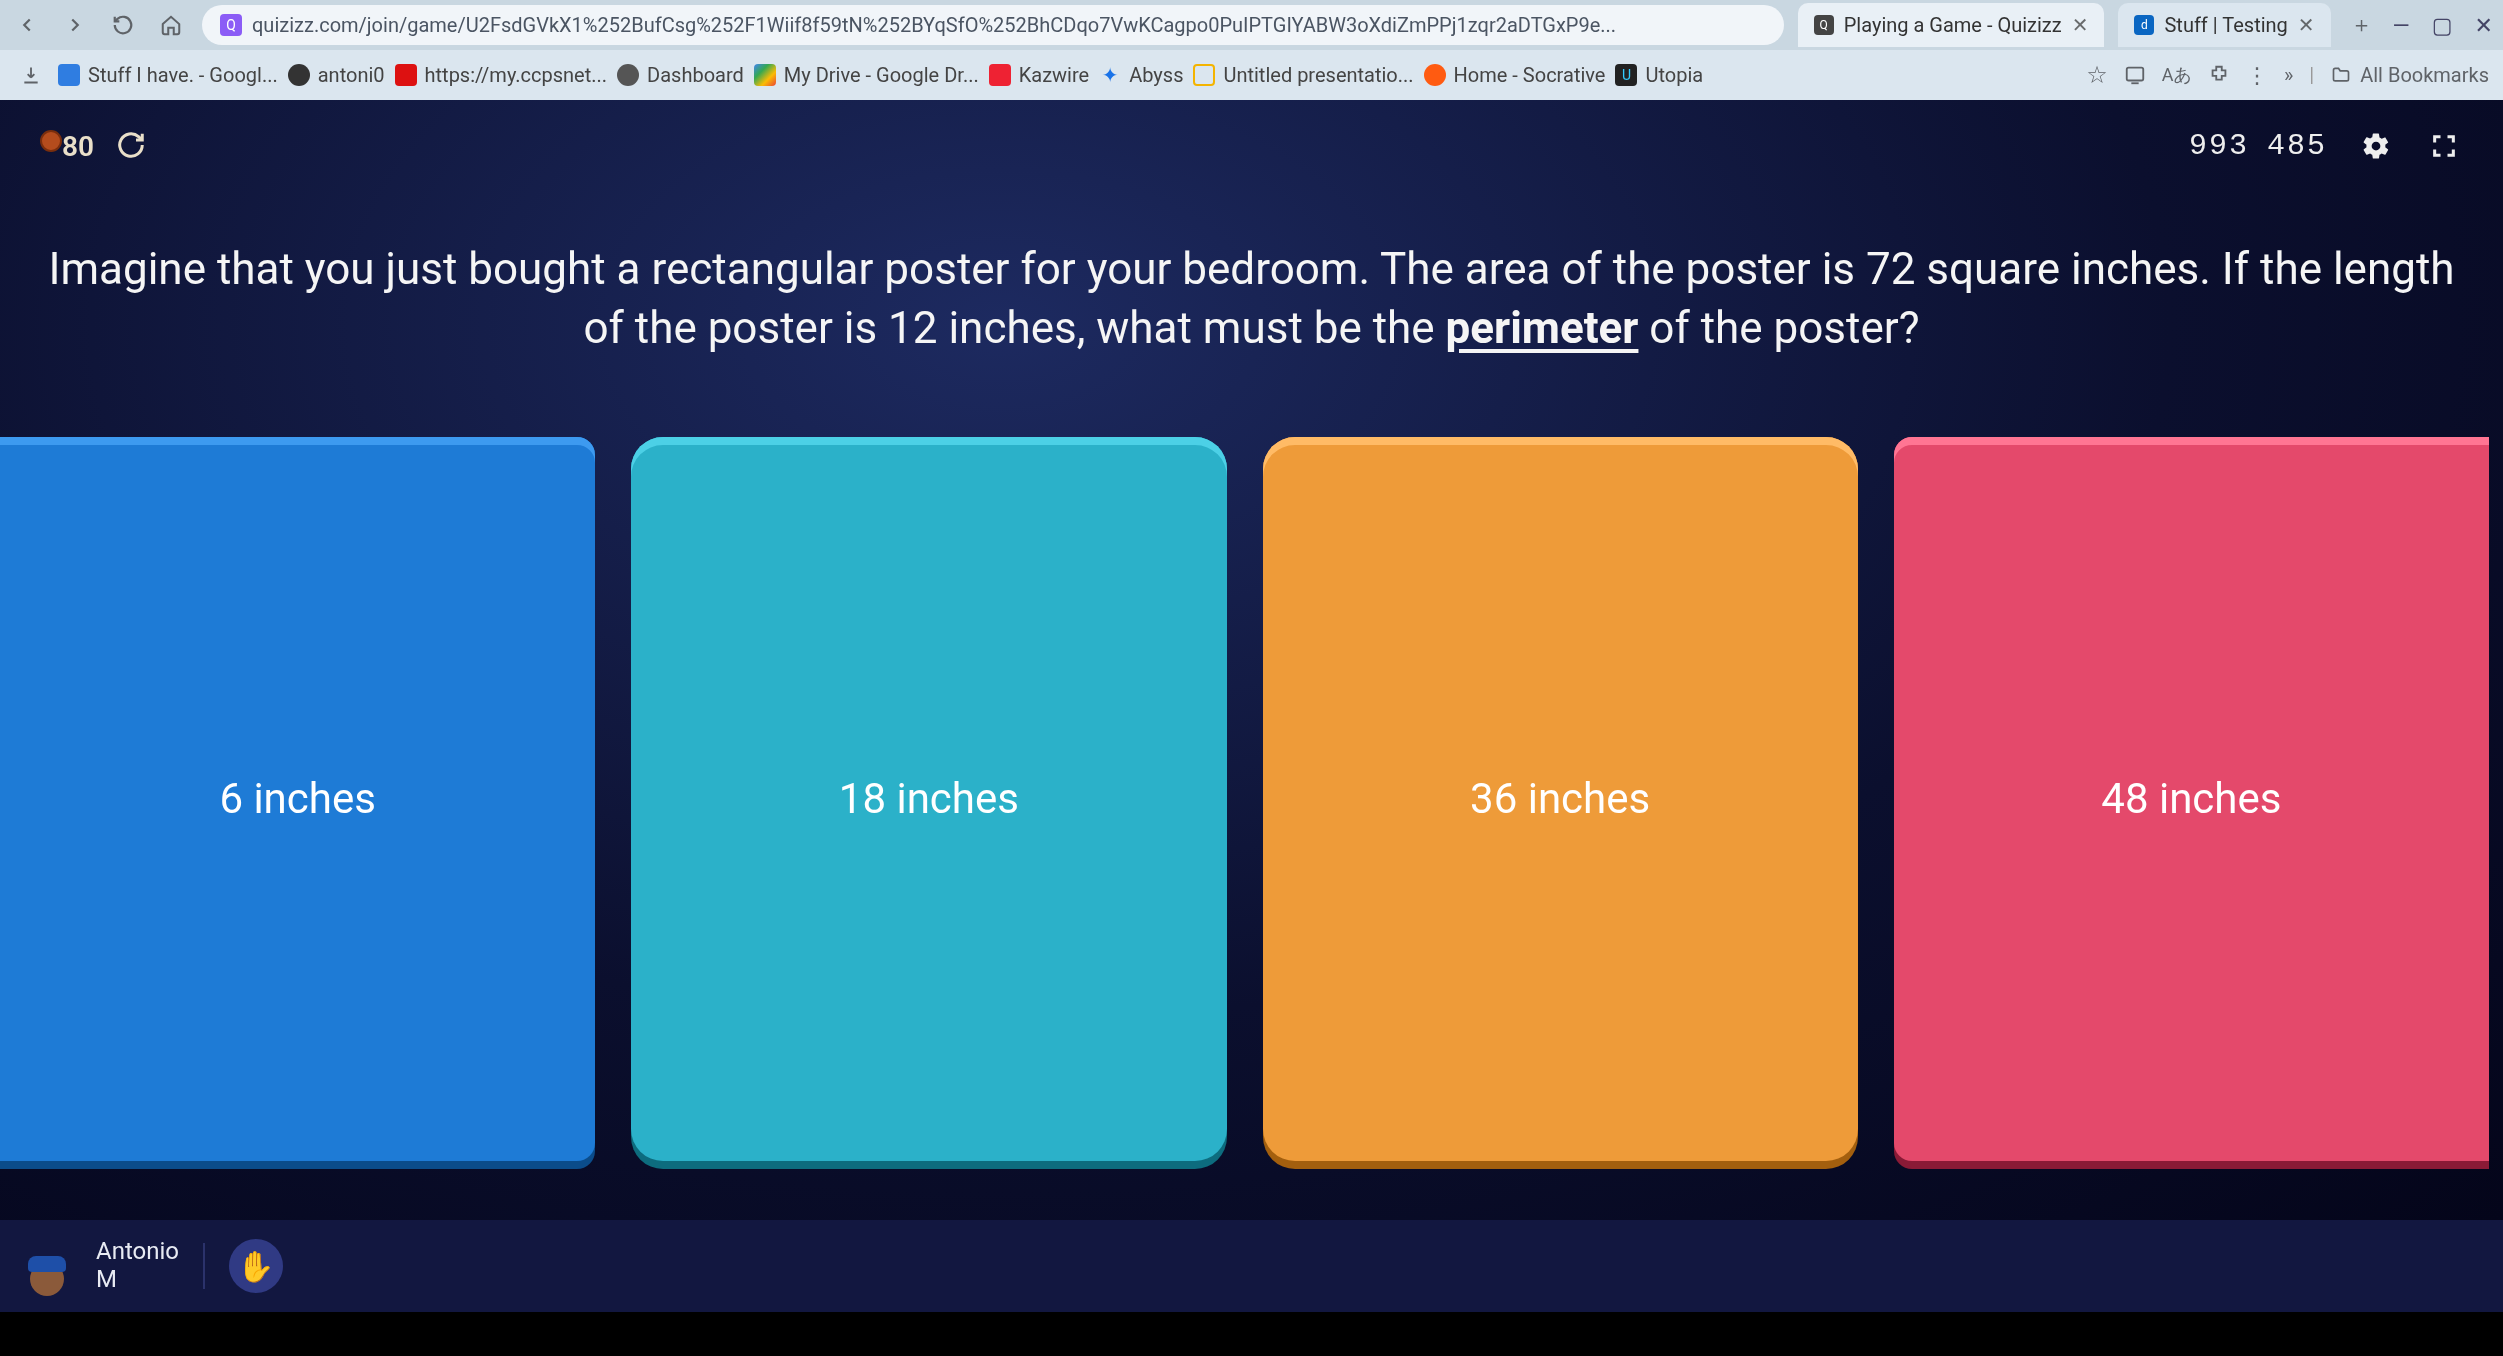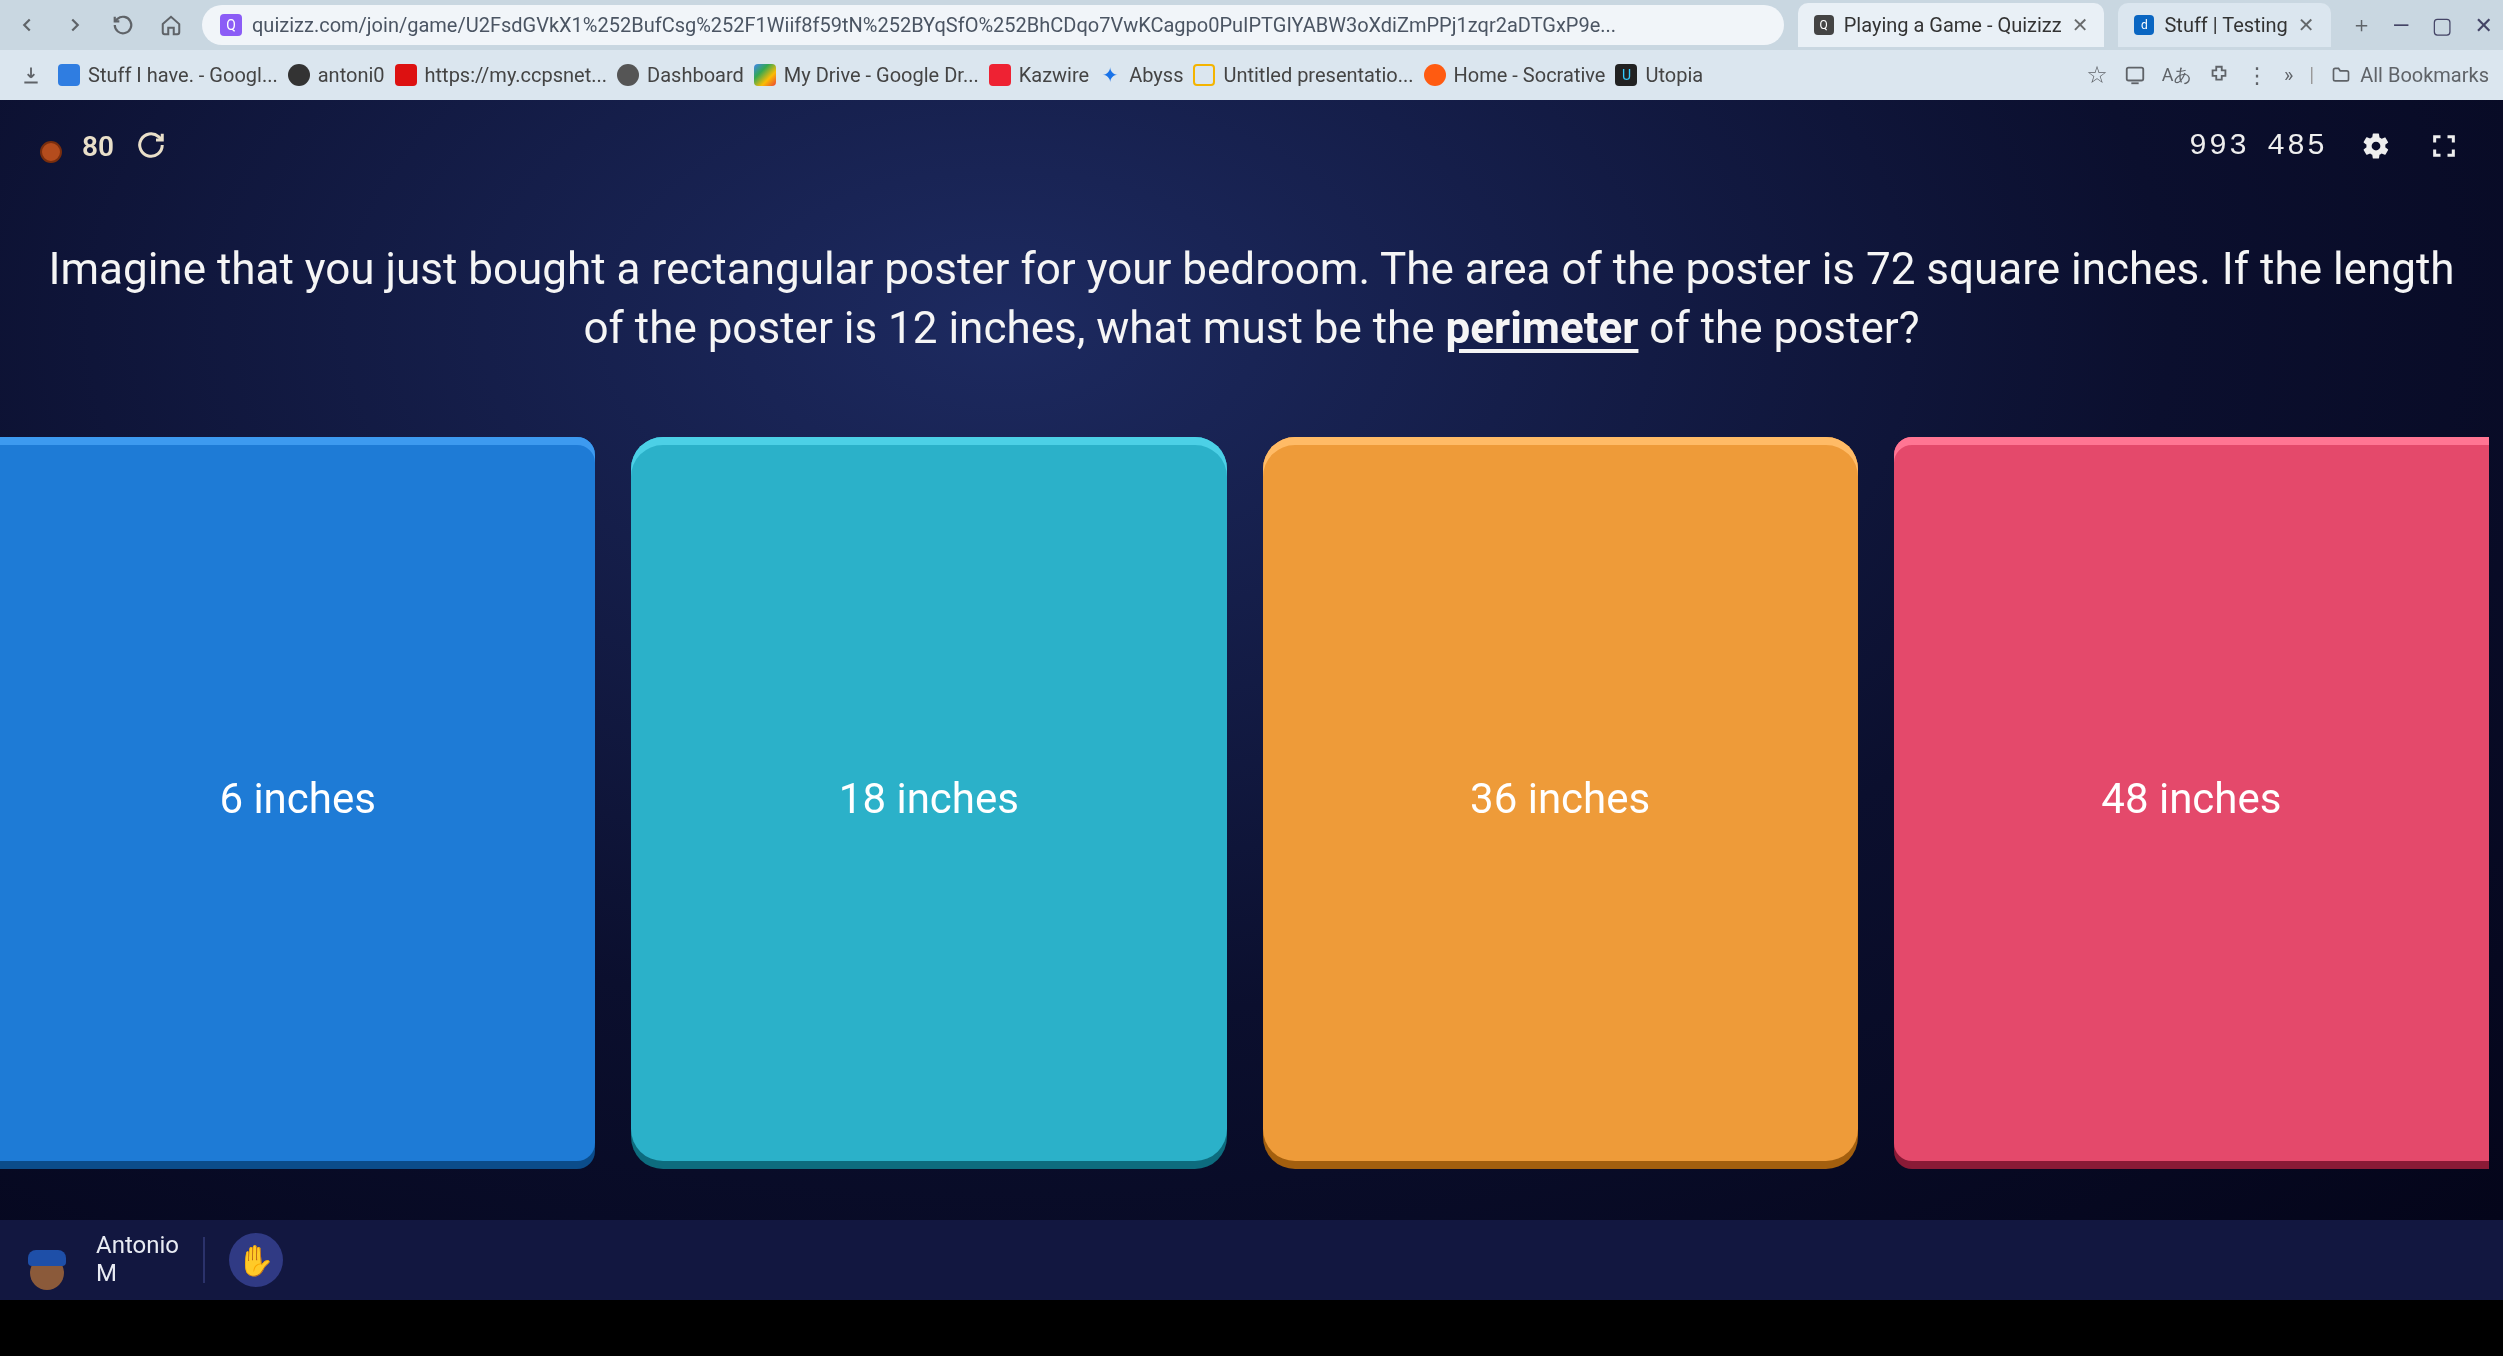--- a/index.html
+++ b/index.html
@@ -76,21 +76,21 @@
   background: radial-gradient(ellipse at 40% 20%, #1d2a60 0%, #0b0f2e 55%, #04051a 100%);
   color:#fff;
 }
 .top-bar {
   display:flex;align-items:center;justify-content:space-between;
   padding:18px 40px 6px 40px;
   height:80px;
 }
 .top-left{display:flex;align-items:center;gap:22px;color:#e9dfc9;}
 .score-pill{
-  display:flex;align-items:flex-end;gap:20px;
+  display:flex;align-items:flex-start;gap:0;
   font-weight:600;font-size:28px;
 }
 .score-dot{width:22px;height:22px;border-radius:50%;background:#b44c1d;border:2px solid #7a2e0d;}
 .refresh{
   width:32px;height:32px;color:#e9dfc9;
 }
 .top-right{display:flex;align-items:center;gap:30px;font-size:30px;color:#eee;font-family:'Courier New',monospace;letter-spacing:2px;justify-content:center;}
 .timer-block{display:flex;gap:18px;}
 .icon-btn{width:38px;height:38px;display:flex;align-items:center;justify-content:center;color:#eee;}
 
@@ -131,21 +131,21 @@
   position:absolute;
   left:760px; top:372px;
   color:#fff;
   font-size:26px;
   pointer-events:none;
   text-shadow:0 0 3px #000;
 }
 
 
 .player-bar{
-  height:80px;
+  height:92px;
   background:#121740;
   display:flex;align-items:center;gap:24px;
   padding:0 22px;
   color:#e8ebf3;
 }
 .avatar{
   width:50px;height:60px;
   display:flex;align-items:flex-end;justify-content:center;
 }
 .avatar-head{width:34px;height:34px;border-radius:50%;background:#8b5a3a;position:relative;}

